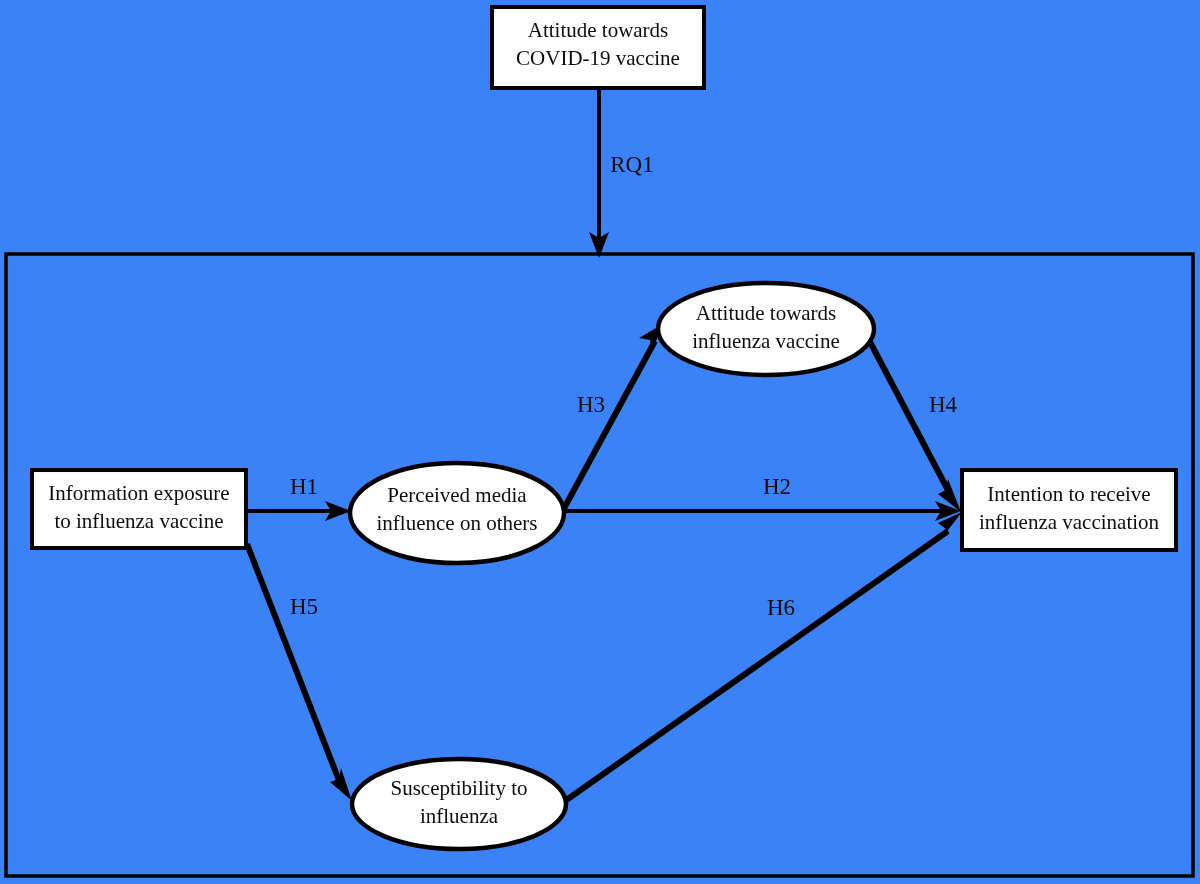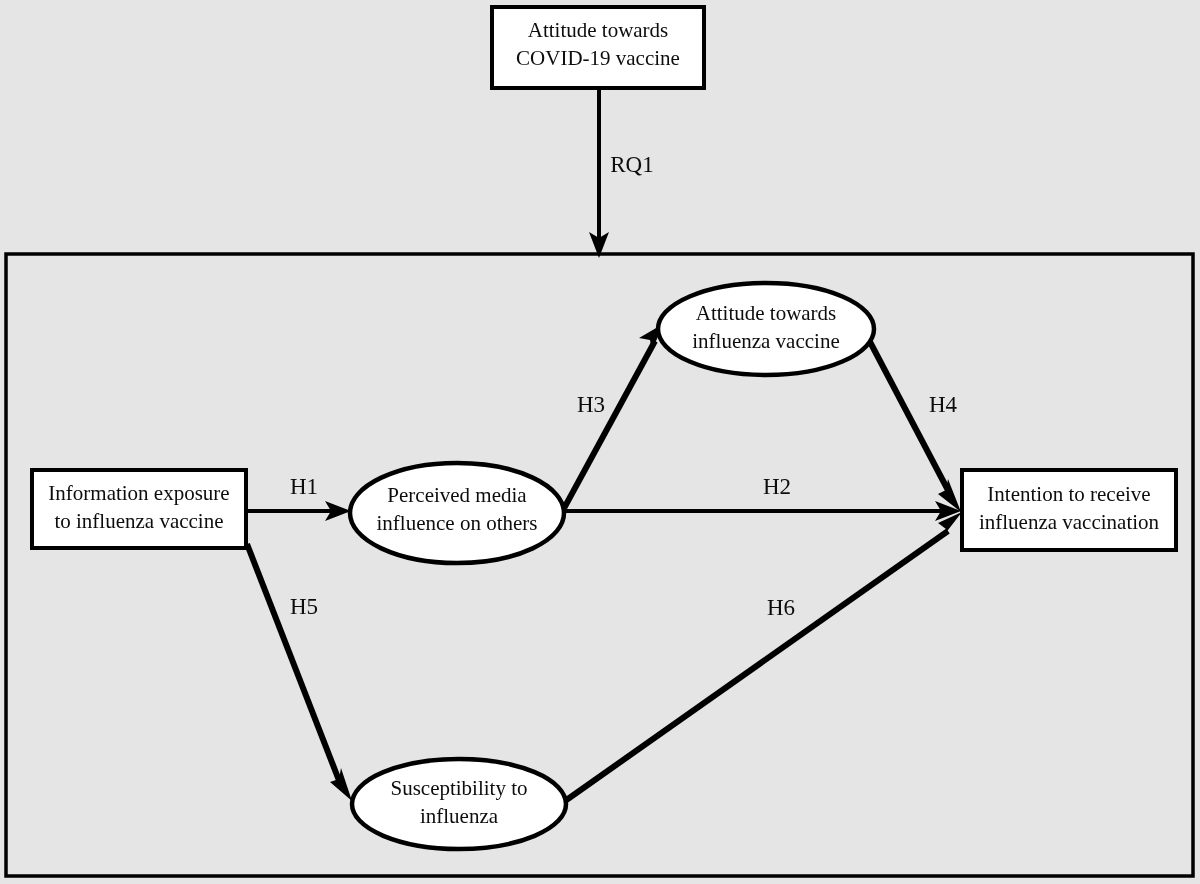--- a/index.html
+++ b/index.html
@@ -10,21 +10,21 @@
   body {
     width: 1200px;
     height: 884px;
     font-family: "Liberation Serif", "DejaVu Serif", serif;
     overflow: hidden;
   }
   #diagram-root {
     position: relative;
     width: 1200px;
     height: 884px;
-    background: #e5e5e5;
+    background: #3b82f6;
   }
   svg.diagram-svg {
     display: block;
     width: 1200px;
     height: 884px;
   }
   .node-shape {
     fill: #ffffff;
     stroke: #000000;
   }

